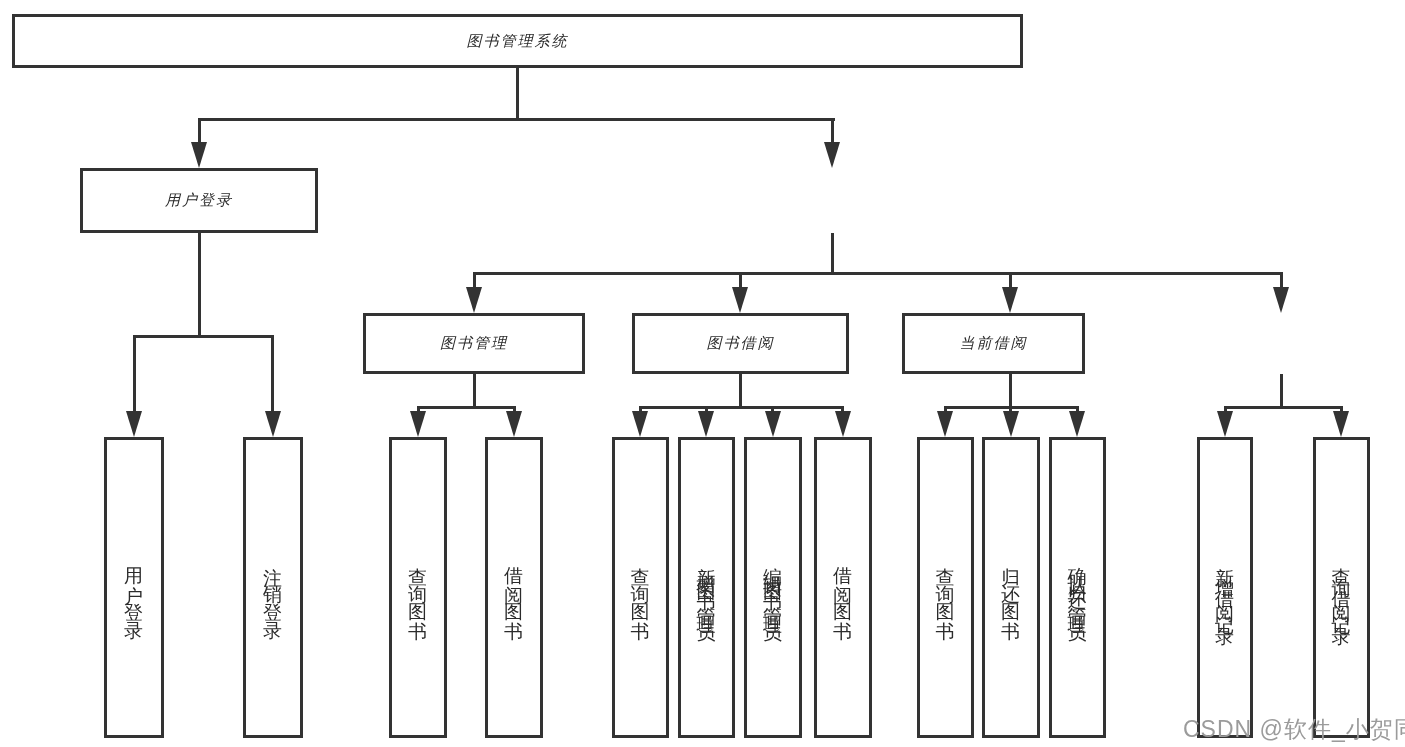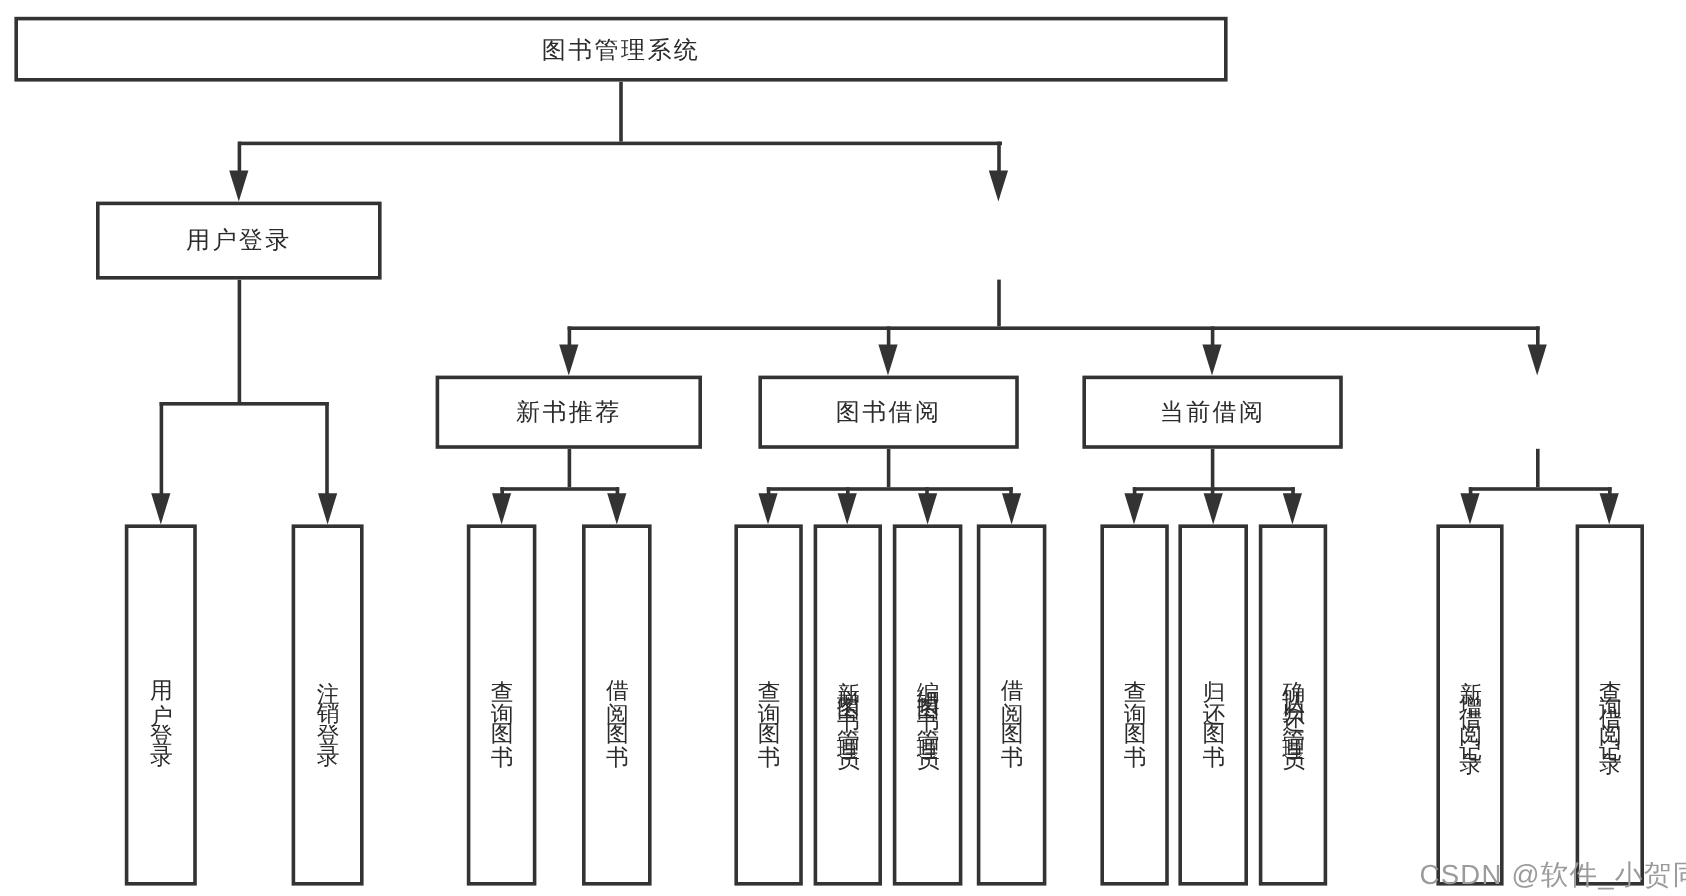--- a/index.html
+++ b/index.html
@@ -11,22 +11,22 @@
   html,body{margin:0;padding:0;background:var(--bg);}
   .stage{
     position:relative;width:1405px;height:747px;background:var(--bg);
     font-family:"Liberation Sans","DejaVu Sans",sans-serif;color:var(--text);
     overflow:hidden;
   }
   .box{
     position:absolute;box-sizing:border-box;background:var(--bg);
     border:3px solid var(--line);
     display:flex;align-items:center;justify-content:center;
-    font-size:20px;letter-spacing:2px;color:var(--text);
-    z-index:2;white-space:nowrap;
+    font-size:15px;letter-spacing:2px;color:var(--text);
+    z-index:2;white-space:nowrap;font-style:italic;
   }
   .vbox{
     position:absolute;box-sizing:border-box;background:var(--bg);
     border:3px solid var(--line);
     display:flex;align-items:center;justify-content:center;
     z-index:2;
   }
   .vlabel{
     writing-mode:vertical-rl;text-orientation:mixed;
     font-size:19px;line-height:1;color:var(--text);
@@ -107,23 +107,23 @@
   <div class="hline" style="left:1224px;top:406px;width:119px;"></div>
   <div class="vline" style="left:1224px;top:406px;height:8px;"></div>
   <div class="arrow" style="left:1217px;top:411px;"></div>
   <div class="vline" style="left:1340px;top:406px;height:8px;"></div>
   <div class="arrow" style="left:1333px;top:411px;"></div>
 
   <div class="box" style="left:12px;top:14px;width:1011px;height:54px;">图书管理系统</div>
 
   <div class="box" style="left:80px;top:168px;width:238px;height:65px;">用户登录</div>
 
-  <div class="box" style="left:363px;top:313px;width:222px;height:61px;">新书推荐</div>
+  <div class="box" style="left:363px;top:313px;width:222px;height:61px;">图书管理</div>
   <div class="box" style="left:632px;top:313px;width:217px;height:61px;text-align:right;">图书借阅</div>
-  <div class="box" style="left:902px;top:313px;width:217px;height:61px;">当前借阅</div>
+  <div class="box" style="left:902px;top:313px;width:183px;height:61px;">当前借阅</div>
 
   <div class="vbox" style="left:104px;top:437px;width:60px;height:301px;">
     <span class="vlabel ls4">用户登录</span>
   </div>
   <div class="vbox" style="left:243px;top:437px;width:60px;height:301px;">
     <span class="vlabel ls4">注销登录</span>
   </div>
 
   <div class="vbox" style="left:389px;top:437px;width:58px;height:301px;">
     <span class="vlabel ls4">查询图书</span>

